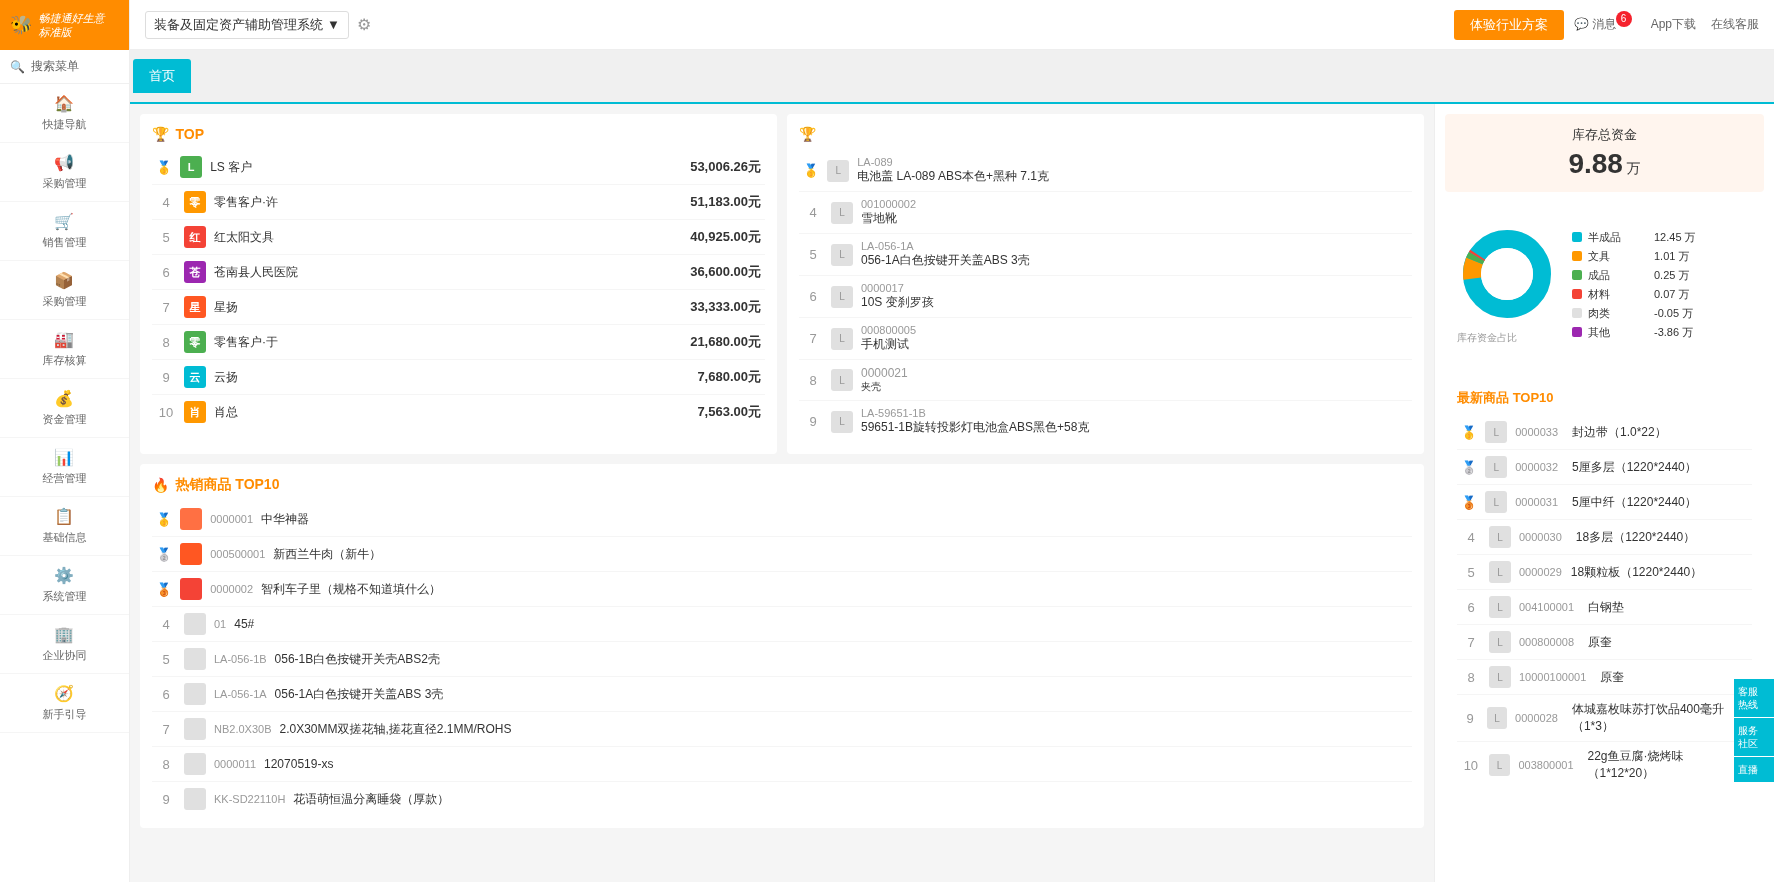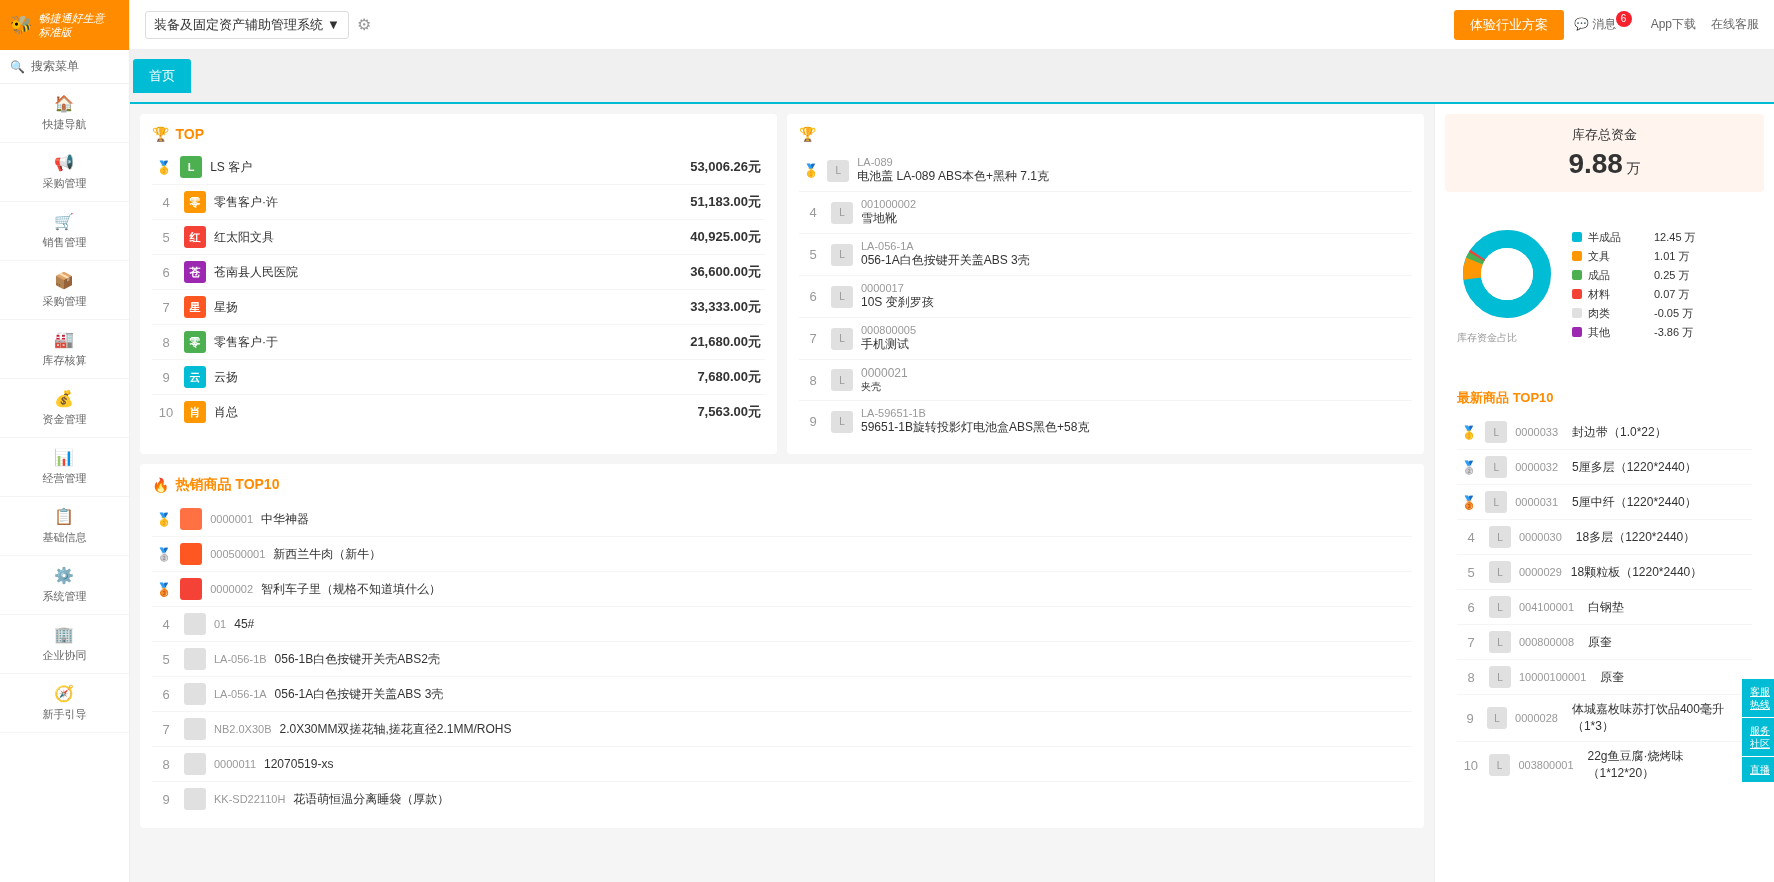--- a/index.html
+++ b/index.html
@@ -76,21 +76,21 @@
 
     .two-col { display: flex; gap: 10px; }
     .col-half { flex: 1; }
 
     .top10-title { color: #ff8c00; font-size: 14px; font-weight: bold; }
 
     .newest-title { color: #ff8c00; font-size: 13px; font-weight: bold; margin-bottom: 8px; }
 
     
     .float-buttons { position: fixed; right: 0; bottom: 100px; display: flex; flex-direction: column; gap: 1px; z-index: 100; }
-    .float-btn { background: #00bcd4; color: #fff; width: 32px; padding: 6px 4px; text-align: right; font-size: 10px; cursor: pointer; line-height: 1.3; text-decoration: underline; }
+    .float-btn { background: #00bcd4; color: #fff; width: 40px; padding: 6px 4px; text-align: left; font-size: 10px; cursor: pointer; line-height: 1.3; }
 
     .medal-gold { color: #ffd700; }
     .medal-silver { color: #c0c0c0; }
     .medal-bronze { color: #cd7f32; }
 
     .product-row-name { flex: 1; color: #333; font-size: 12px; }
   </style>
 </head>
 <body>
 

